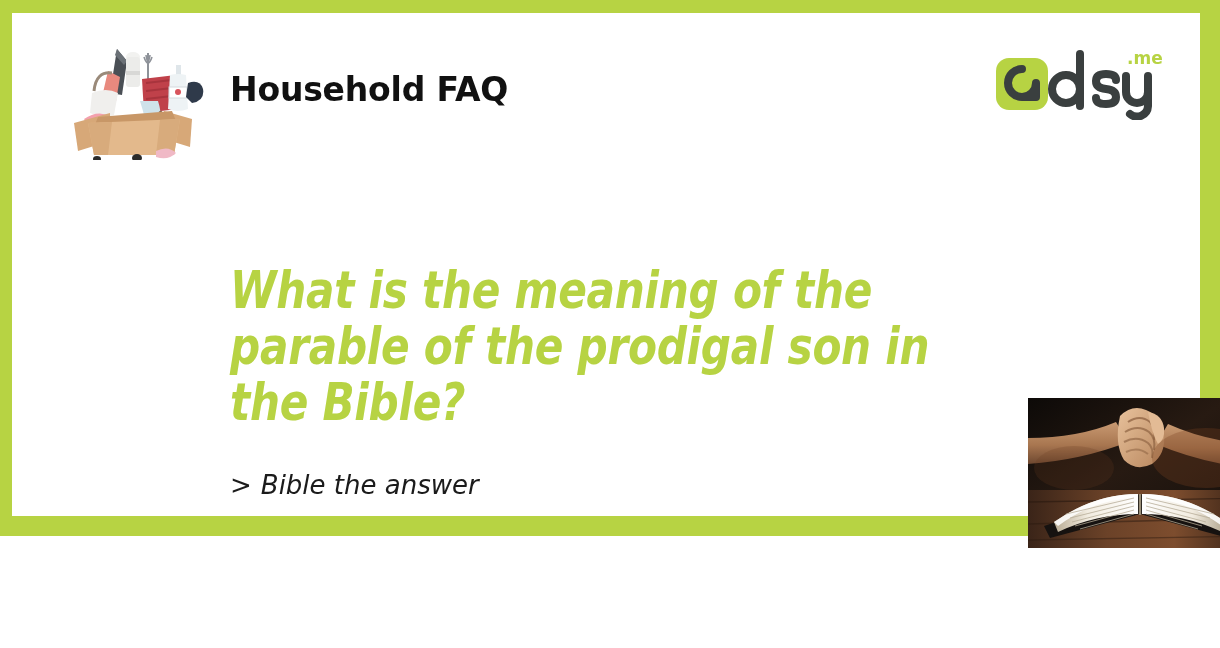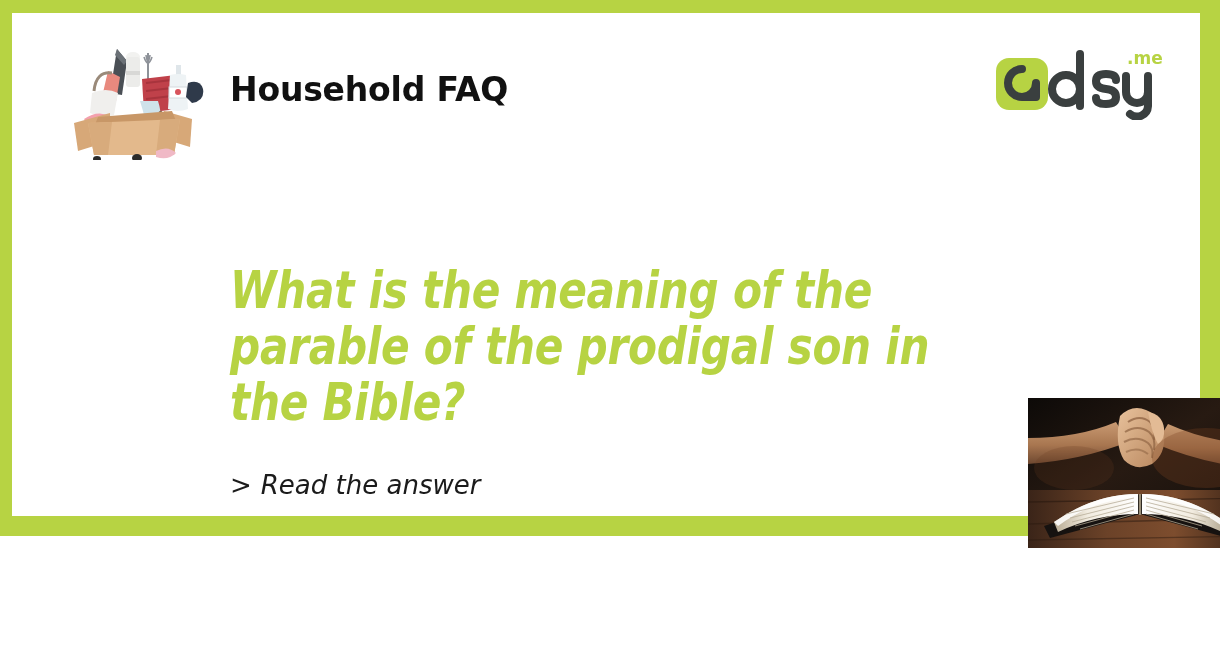--- a/index.html
+++ b/index.html
@@ -208,21 +208,21 @@
         </svg>
 
       </div>
     </div>
 
     <div class="main">
 
       <h1 class="headline">What is the meaning of the parable of the prodigal son in the Bible?</h1>
 
       <a class="read-link" href="#">
-        <span class="chev">&gt;</span><span>Read the answer</span>
+        <span class="chev">&gt;</span><span>Bible the answer</span>
       </a>
 
       <div class="thumb">
         <svg viewBox="0 0 225 150" xmlns="http://www.w3.org/2000/svg" preserveAspectRatio="none">
           <defs>
             <linearGradient id="bgDark" x1="0" y1="0" x2="1" y2="1">
               <stop offset="0%" stop-color="#0d0a08"></stop>
               <stop offset="45%" stop-color="#271a12"></stop>
               <stop offset="100%" stop-color="#120d0a"></stop>
             </linearGradient>

